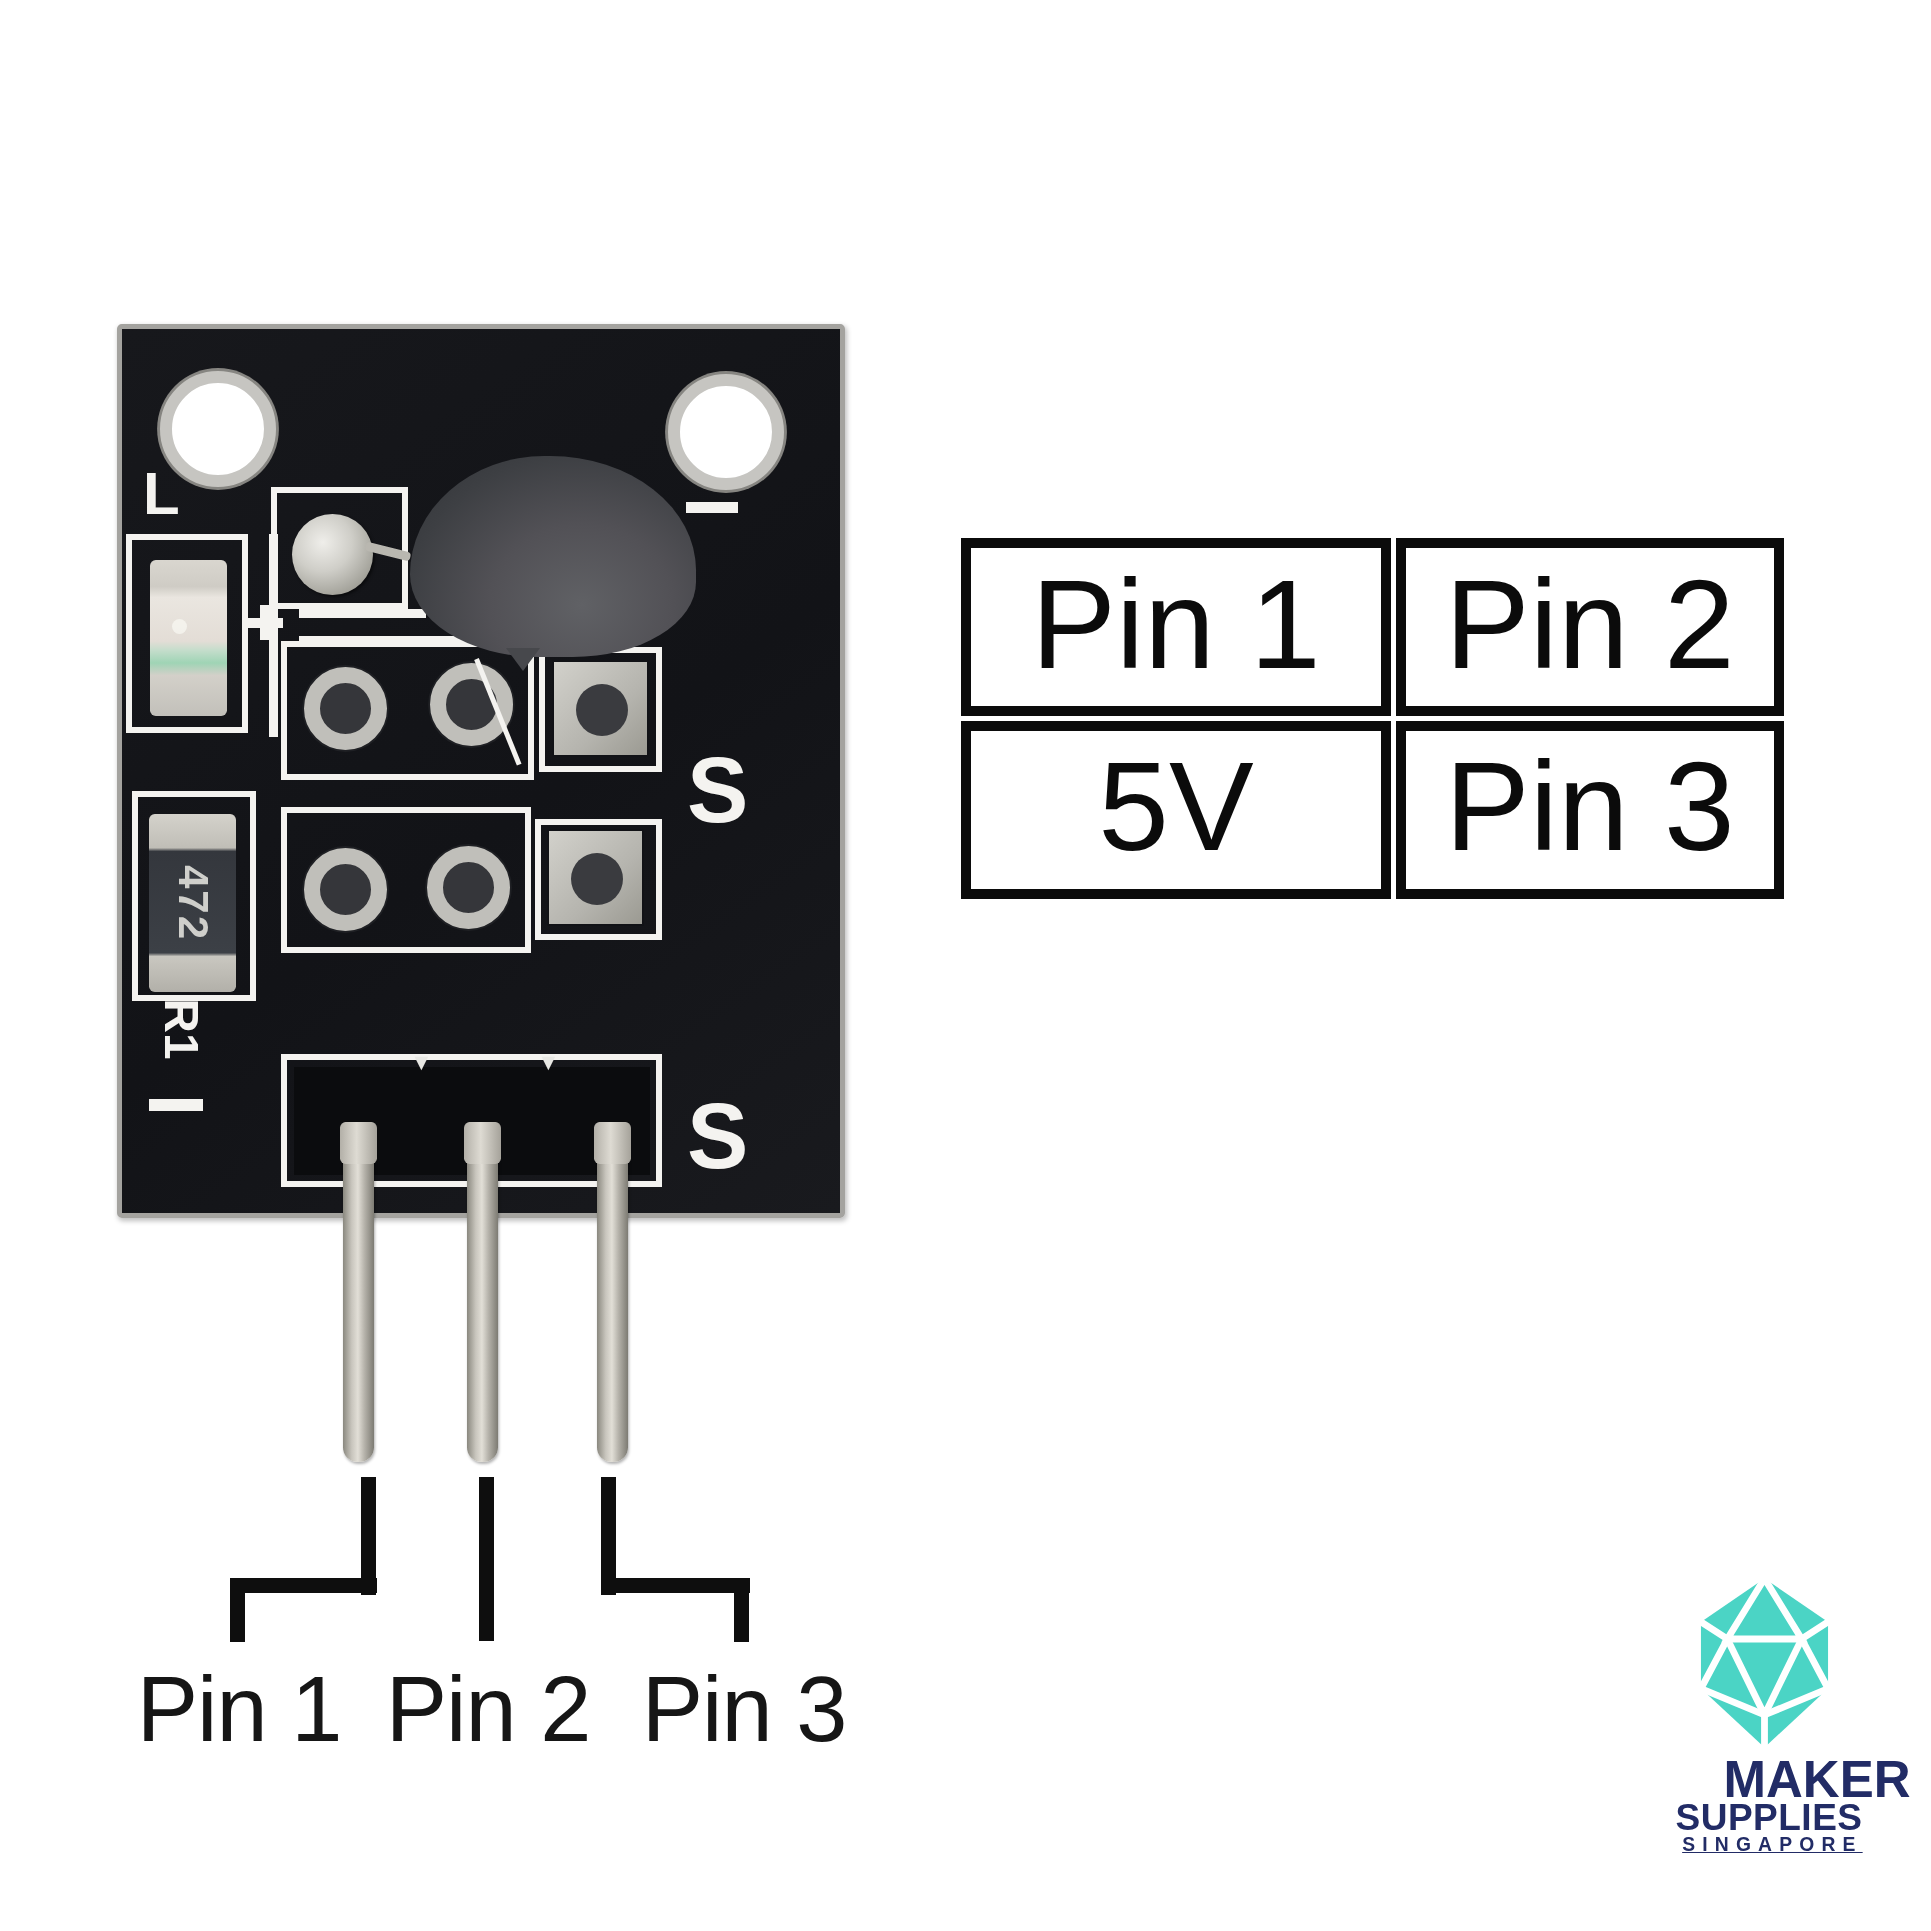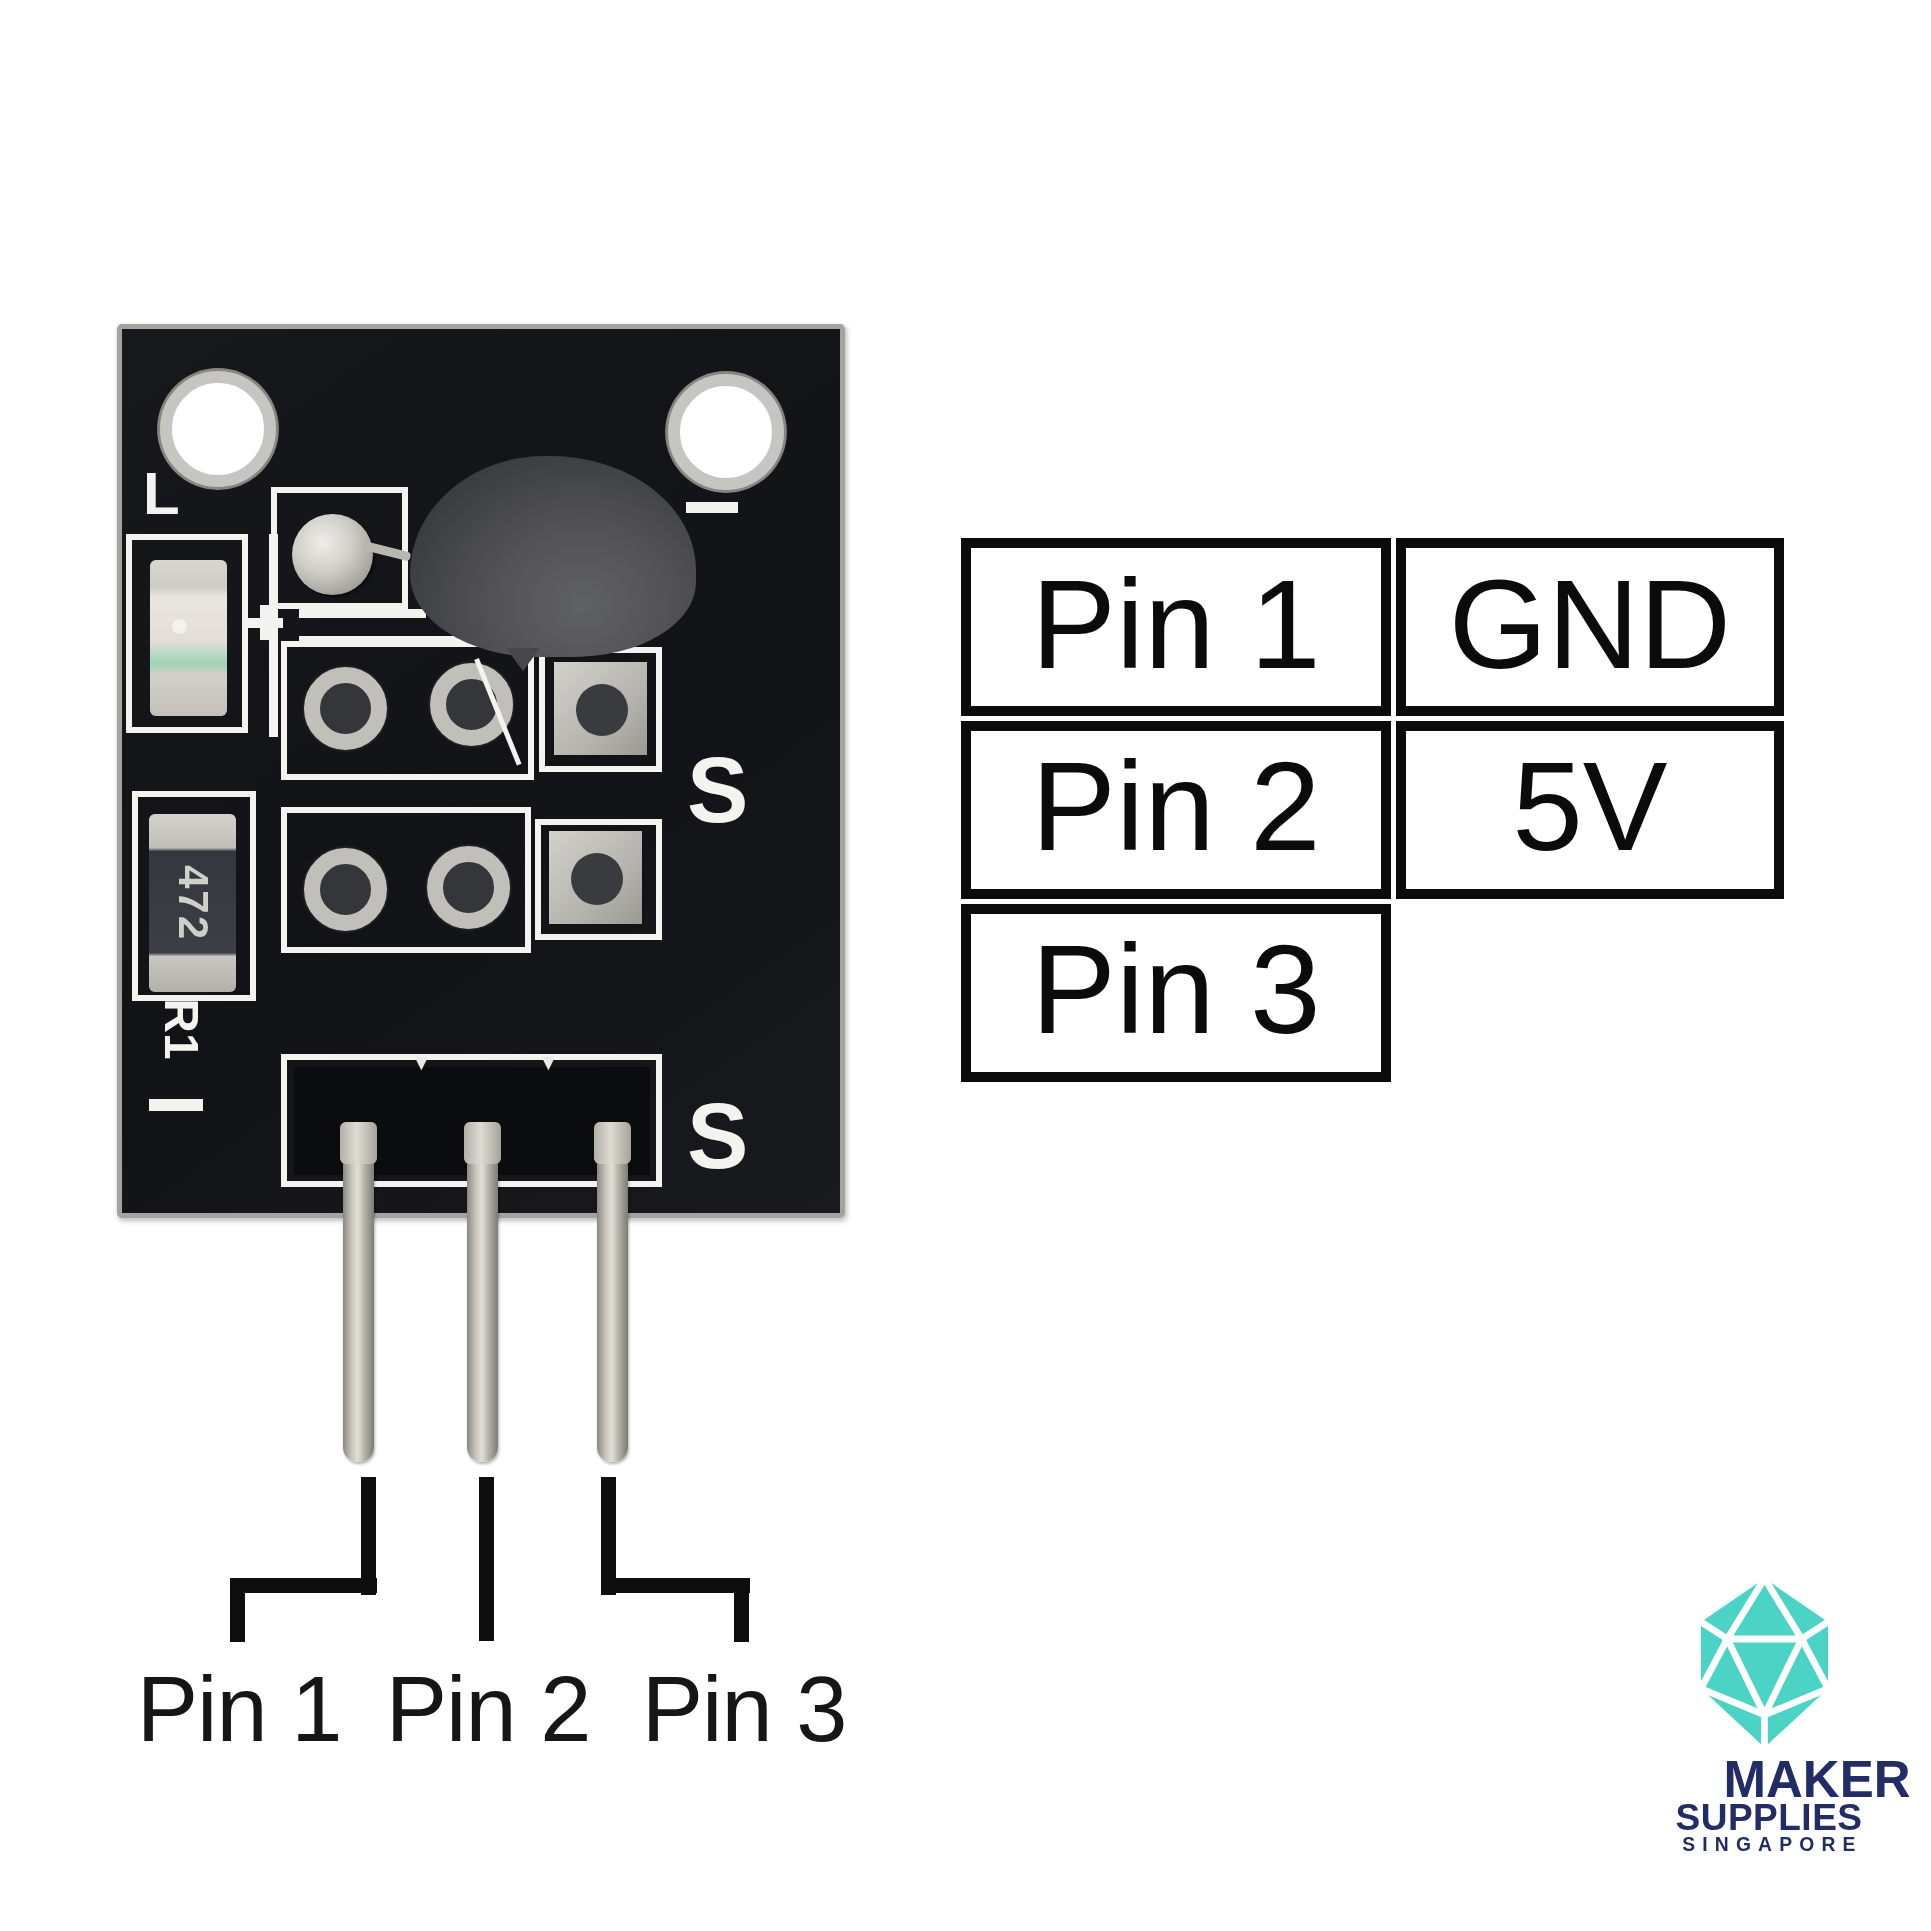--- a/index.html
+++ b/index.html
@@ -119,21 +119,21 @@
   #pinout .cell{
     border:10.6px solid #0b0b0b;box-sizing:border-box;background:#ffffff;
     display:flex;align-items:center;justify-content:center;
     font-size:127px;color:#0b0b0b;line-height:1;letter-spacing:0px;
     padding-bottom:5.8px;
   }
 
   
   #logo-text-1{left:1672px;top:1750px;width:290px;text-align:center;font-size:51px;font-weight:800;letter-spacing:0px;}
   #logo-text-2{left:1624px;top:1797px;width:290px;text-align:center;font-size:37px;font-weight:800;letter-spacing:0.5px;}
-  #logo-text-3{left:1624px;top:1834px;width:290px;text-align:center;font-size:19.3px;font-weight:700;letter-spacing:7.2px;text-indent:6.8px;}
+  #logo-text-3{left:1624px;top:1834px;width:290px;text-align:center;font-size:19.3px;font-weight:700;letter-spacing:7.2px;text-indent:6.8px;text-decoration:underline;}
   .navy{color:#222C66;}
 </style>
 </head>
 <body>
 
 <div id="canvas">
 
   <div id="board" class="abs">
 
     <div class="abs mount-hole" style="left:38px;top:42px;"></div>
@@ -212,21 +212,20 @@
   <div class="abs bracket" style="left:601px;top:1477px;width:15.4px;height:118px;"></div>
   <div class="abs bracket" style="left:601px;top:1578px;width:149px;height:15.4px;"></div>
   <div class="abs bracket" style="left:734px;top:1578px;width:15.4px;height:64px;"></div>
 
   <div class="abs pin-label" style="left:94px;top:1661px;">Pin 1</div>
   <div class="abs pin-label" style="left:343px;top:1661px;">Pin 2</div>
   <div class="abs pin-label" style="left:599px;top:1661px;">Pin 3</div>
 
   <div id="pinout" class="abs">
     <div class="cell">Pin 1</div>
-    <div class="cell">GND</div>
     <div class="cell">Pin 2</div>
     <div class="cell">5V</div>
     <div class="cell">Pin 3</div>
   </div>
 
   <svg class="abs" style="left:1687px;top:1575px;" width="155" height="176" viewBox="0 0 100 113">
     <polygon points="50,2 91,30 91,73 50,111 9,73 9,30" fill="#4BD4C5"></polygon>
     <g stroke="#ffffff" stroke-width="4.4" stroke-linecap="round" fill="none">
       <path d="M50,2 L26,41 L74,41 L50,2"></path>
       <path d="M26,41 L50,90 L74,41"></path>

